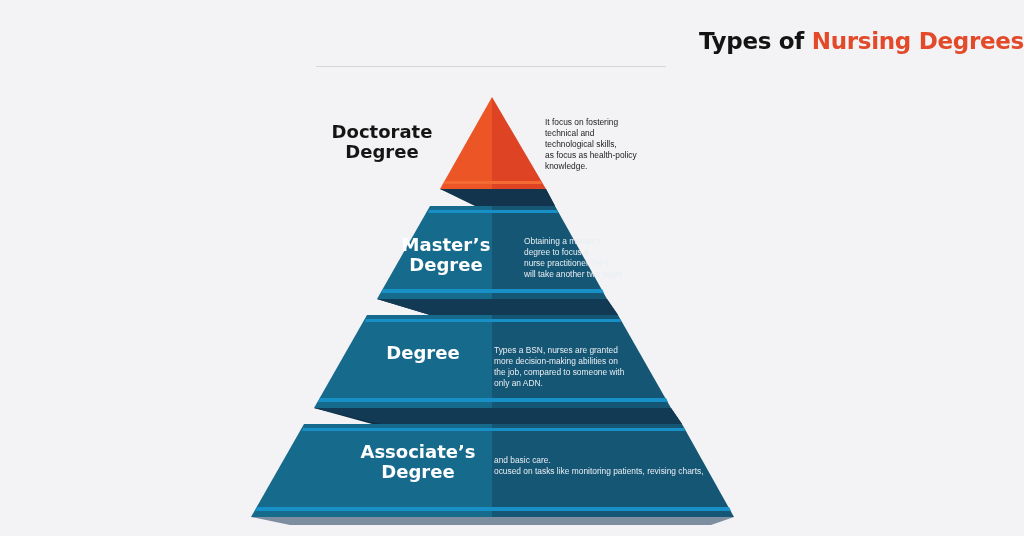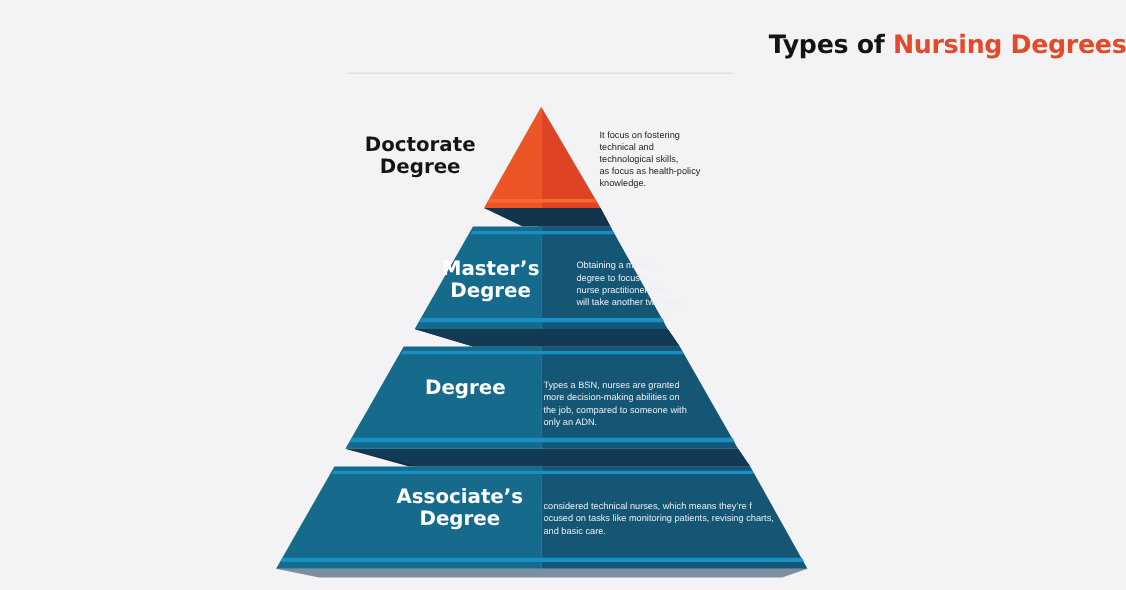--- a/index.html
+++ b/index.html
@@ -117,16 +117,15 @@
   <div>more decision-making abilities on</div>
   <div>the job, compared to someone with</div>
   <div>only an ADN.</div>
 </div>
 
 <div class="tier-label" style="left:350px; top:442px; width:136px;">
   <div>Associate’s</div>
   <div>Degree</div>
 </div>
 <div class="tier-desc" style="left:494px; top:455px; width:210px;">
-  <div>considered technical nurses, which means they’re f</div>
+  <div>and basic care.</div>
   <div>ocused on tasks like monitoring patients, revising charts,</div>
-  <div>and basic care.</div>
 </div>
 
 </body></html>

